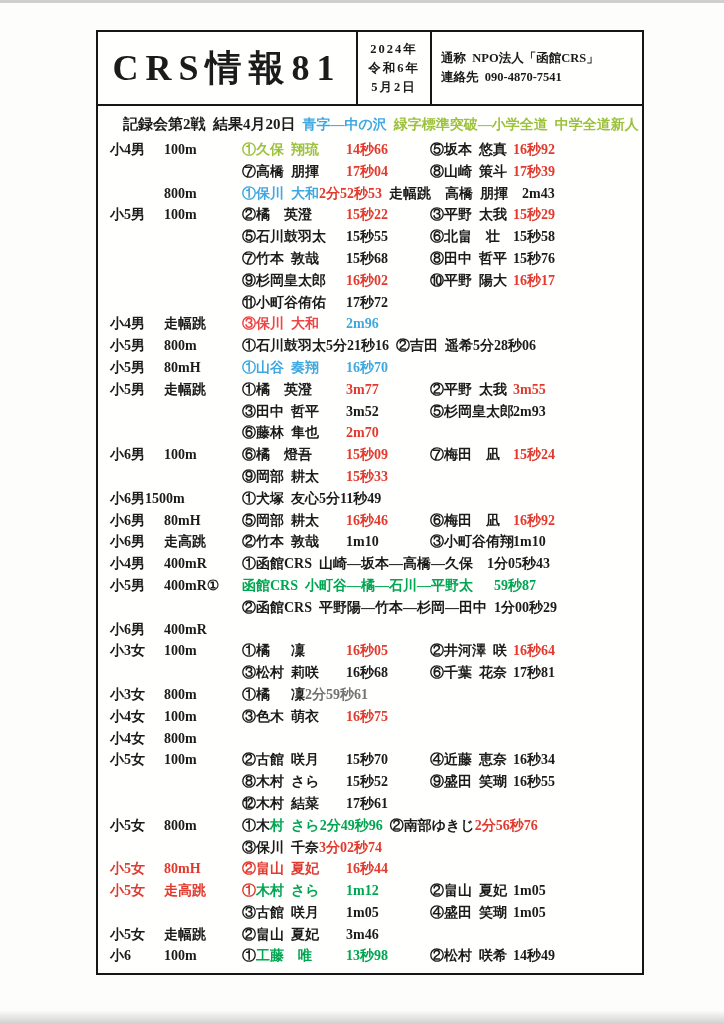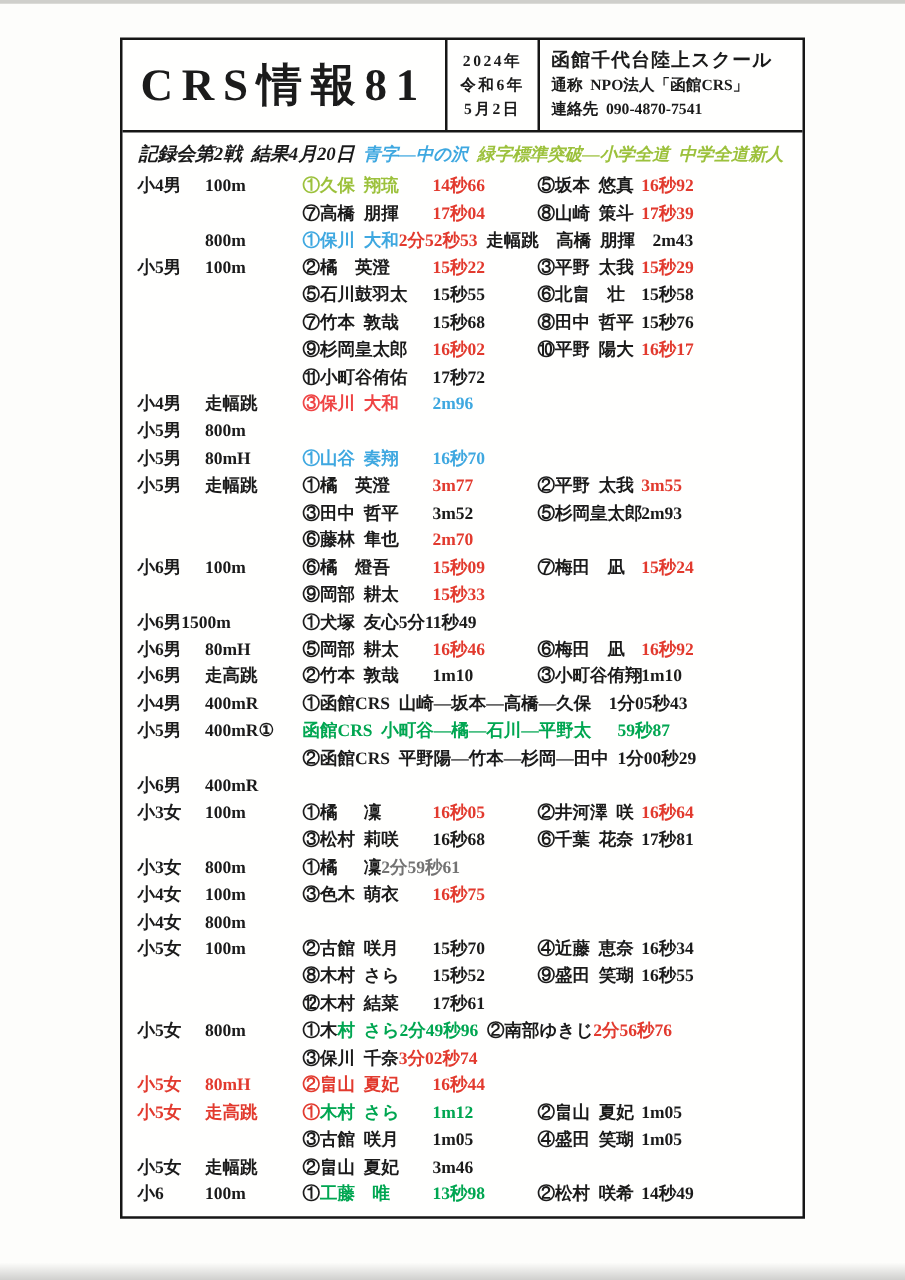--- a/index.html
+++ b/index.html
@@ -17,21 +17,21 @@
   .hdr{display:grid;grid-template-columns:258px 76px 1fr;border-bottom:2px solid #161616;height:72px;}
   .title-cell{display:flex;align-items:center;justify-content:center;
     font-size:36px;letter-spacing:7px;white-space:pre;}
   .date-cell{border-left:2px solid #161616;border-right:2px solid #161616;
     display:flex;flex-direction:column;justify-content:center;align-items:center;}
   .date-cell .hline{font-size:12.5px;line-height:19px;letter-spacing:2px;white-space:pre;}
   .org-cell{display:flex;flex-direction:column;justify-content:center;padding-left:9px;}
   .org-cell .hline{font-size:12.5px;line-height:19px;white-space:pre;}
   .org-cell .hline.first{font-size:15px;letter-spacing:1px;}
   .body-area{padding:5px 0 6px 0;}
-  .legend{padding:2px 0 3px 13px;font-size:14px;white-space:pre;line-height:22px;font-style:italic;}
+  .legend{padding:2px 0 3px 25px;font-size:14px;white-space:pre;line-height:22px;}
   .legend span:first-child{font-size:15px;}
   .rows{}
   .row{display:grid;grid-template-columns:54px 78px 1fr;padding-left:12px;
     height:21.8px;line-height:21.8px;font-size:14px;white-space:pre;}
   .row .cellgrid{display:grid;grid-template-columns:104px 84px 83px 1fr;white-space:pre;}
   .row .flow{white-space:pre;}
   .gcell,.ecell{white-space:pre;overflow:visible;}
 </style>
 </head>
 <body>
@@ -42,39 +42,38 @@
   <div class="frame">
 
     <div class="hdr">
       <div class="title-cell">CRS情報81</div>
       <div class="date-cell">
           <div class="hline">2024年</div>
           <div class="hline">令和6年</div>
           <div class="hline">5月2日</div>
         </div>
       <div class="org-cell">
-          <div class="hline first">函館千代台陸上スクール</div>
           <div class="hline">通称  NPO法人「函館CRS」</div>
           <div class="hline">連絡先  090-4870-7541</div>
         </div>
     </div>
 
     <div class="body-area">
       <div class="legend"><span style="color: rgb(27, 27, 27);">記録会第2戦  結果4月20日</span><span style="color: rgb(63, 168, 224);">  青字—中の沢</span><span style="color: rgb(156, 193, 60);">  緑字標準突破—小学全道  中学全道新人</span></div>
       <div class="rows">
           <div class="row"><span class="gcell" style="color: rgb(27, 27, 27);">小4男</span><span class="ecell" style="color: rgb(27, 27, 27);">100m</span><div class="cellgrid"><div><span style="color: rgb(156, 193, 60);">①久保  翔琉</span></div><div><span style="color: rgb(226, 58, 46);">14秒66</span></div><div><span style="color: rgb(27, 27, 27);">⑤坂本  悠真</span></div><div><span style="color: rgb(226, 58, 46);">16秒92</span></div></div></div>
           <div class="row"><span class="gcell" style="color: rgb(27, 27, 27);"></span><span class="ecell" style="color: rgb(27, 27, 27);"></span><div class="cellgrid"><div><span style="color: rgb(27, 27, 27);">⑦高橋  朋揮</span></div><div><span style="color: rgb(226, 58, 46);">17秒04</span></div><div><span style="color: rgb(27, 27, 27);">⑧山崎  策斗</span></div><div><span style="color: rgb(226, 58, 46);">17秒39</span></div></div></div>
           <div class="row"><span class="gcell" style="color: rgb(27, 27, 27);"></span><span class="ecell" style="color: rgb(27, 27, 27);">800m</span><div class="flow"><span style="color: rgb(63, 168, 224);">①保川  大和</span><span style="color: rgb(226, 58, 46);">2分52秒53</span><span style="color: rgb(27, 27, 27);">  走幅跳    高橋  朋揮    2m43</span></div></div>
           <div class="row"><span class="gcell" style="color: rgb(27, 27, 27);">小5男</span><span class="ecell" style="color: rgb(27, 27, 27);">100m</span><div class="cellgrid"><div><span style="color: rgb(27, 27, 27);">②橘    英澄</span></div><div><span style="color: rgb(226, 58, 46);">15秒22</span></div><div><span style="color: rgb(27, 27, 27);">③平野  太我</span></div><div><span style="color: rgb(226, 58, 46);">15秒29</span></div></div></div>
           <div class="row"><span class="gcell" style="color: rgb(27, 27, 27);"></span><span class="ecell" style="color: rgb(27, 27, 27);"></span><div class="cellgrid"><div><span style="color: rgb(27, 27, 27);">⑤石川鼓羽太</span></div><div><span style="color: rgb(27, 27, 27);">15秒55</span></div><div><span style="color: rgb(27, 27, 27);">⑥北畠    壮</span></div><div><span style="color: rgb(27, 27, 27);">15秒58</span></div></div></div>
           <div class="row"><span class="gcell" style="color: rgb(27, 27, 27);"></span><span class="ecell" style="color: rgb(27, 27, 27);"></span><div class="cellgrid"><div><span style="color: rgb(27, 27, 27);">⑦竹本  敦哉</span></div><div><span style="color: rgb(27, 27, 27);">15秒68</span></div><div><span style="color: rgb(27, 27, 27);">⑧田中  哲平</span></div><div><span style="color: rgb(27, 27, 27);">15秒76</span></div></div></div>
           <div class="row"><span class="gcell" style="color: rgb(27, 27, 27);"></span><span class="ecell" style="color: rgb(27, 27, 27);"></span><div class="cellgrid"><div><span style="color: rgb(27, 27, 27);">⑨杉岡皇太郎</span></div><div><span style="color: rgb(226, 58, 46);">16秒02</span></div><div><span style="color: rgb(27, 27, 27);">⑩平野  陽大</span></div><div><span style="color: rgb(226, 58, 46);">16秒17</span></div></div></div>
           <div class="row"><span class="gcell" style="color: rgb(27, 27, 27);"></span><span class="ecell" style="color: rgb(27, 27, 27);"></span><div class="cellgrid"><div><span style="color: rgb(27, 27, 27);">⑪小町谷侑佑</span></div><div><span style="color: rgb(27, 27, 27);">17秒72</span></div><div></div><div></div></div></div>
           <div class="row"><span class="gcell" style="color: rgb(27, 27, 27);">小4男</span><span class="ecell" style="color: rgb(27, 27, 27);">走幅跳</span><div class="cellgrid"><div><span style="color: #ef4444;">③保川  大和</span></div><div><span style="color: rgb(63, 168, 224); margin-top: 44px;">2m96</span></div><div></div><div></div></div></div>
-          <div class="row"><span class="gcell" style="color: rgb(27, 27, 27);">小5男</span><span class="ecell" style="color: rgb(27, 27, 27);">800m</span></div>
+          <div class="row"><span class="gcell" style="color: rgb(27, 27, 27);">小5男</span><span class="ecell" style="color: rgb(27, 27, 27);">800m</span><div class="flow"><span style="color: rgb(27, 27, 27);">①石川鼓羽太5分21秒16  ②吉田  遥希5分28秒06</span></div></div>
           <div class="row"><span class="gcell" style="color: rgb(27, 27, 27);">小5男</span><span class="ecell" style="color: rgb(27, 27, 27);">80mH</span><div class="cellgrid"><div><span style="color: rgb(63, 168, 224);">①山谷  奏翔</span></div><div><span style="color: rgb(63, 168, 224);">16秒70</span></div><div></div><div></div></div></div>
           <div class="row"><span class="gcell" style="color: rgb(27, 27, 27);">小5男</span><span class="ecell" style="color: rgb(27, 27, 27);">走幅跳</span><div class="cellgrid"><div><span style="color: rgb(27, 27, 27);">①橘    英澄</span></div><div><span style="color: rgb(226, 58, 46);">3m77</span></div><div><span style="color: rgb(27, 27, 27);">②平野  太我</span></div><div><span style="color: rgb(226, 58, 46);">3m55</span></div></div></div>
           <div class="row"><span class="gcell" style="color: rgb(27, 27, 27);"></span><span class="ecell" style="color: rgb(27, 27, 27);"></span><div class="cellgrid"><div><span style="color: rgb(27, 27, 27);">③田中  哲平</span></div><div><span style="color: rgb(27, 27, 27);">3m52</span></div><div><span style="color: rgb(27, 27, 27);">⑤杉岡皇太郎</span></div><div><span style="color: rgb(27, 27, 27);">2m93</span></div></div></div>
           <div class="row"><span class="gcell" style="color: rgb(27, 27, 27);"></span><span class="ecell" style="color: rgb(27, 27, 27);"></span><div class="cellgrid"><div><span style="color: rgb(27, 27, 27);">⑥藤林  隼也</span></div><div><span style="color: rgb(226, 58, 46);">2m70</span></div><div></div><div></div></div></div>
           <div class="row"><span class="gcell" style="color: rgb(27, 27, 27);">小6男</span><span class="ecell" style="color: rgb(27, 27, 27);">100m</span><div class="cellgrid"><div><span style="color: rgb(27, 27, 27);">⑥橘    燈吾</span></div><div><span style="color: rgb(226, 58, 46);">15秒09</span></div><div><span style="color: rgb(27, 27, 27);">⑦梅田    凪</span></div><div><span style="color: rgb(226, 58, 46);">15秒24</span></div></div></div>
           <div class="row"><span class="gcell" style="color: rgb(27, 27, 27);"></span><span class="ecell" style="color: rgb(27, 27, 27);"></span><div class="cellgrid"><div><span style="color: rgb(27, 27, 27);">⑨岡部  耕太</span></div><div><span style="color: rgb(226, 58, 46);">15秒33</span></div><div></div><div></div></div></div>
           <div class="row"><span class="gcell" style="color: rgb(27, 27, 27);">小6男1500m</span><span class="ecell" style="color: rgb(27, 27, 27);"></span><div class="flow"><span style="color: rgb(27, 27, 27);">①犬塚  友心5分11秒49</span></div></div>
           <div class="row"><span class="gcell" style="color: rgb(27, 27, 27);">小6男</span><span class="ecell" style="color: rgb(27, 27, 27);">80mH</span><div class="cellgrid"><div><span style="color: rgb(27, 27, 27);">⑤岡部  耕太</span></div><div><span style="color: rgb(226, 58, 46);">16秒46</span></div><div><span style="color: rgb(27, 27, 27);">⑥梅田    凪</span></div><div><span style="color: rgb(226, 58, 46);">16秒92</span></div></div></div>
           <div class="row"><span class="gcell" style="color: rgb(27, 27, 27);">小6男</span><span class="ecell" style="color: rgb(27, 27, 27);">走高跳</span><div class="cellgrid"><div><span style="color: rgb(27, 27, 27);">②竹本  敦哉</span></div><div><span style="color: rgb(27, 27, 27);">1m10</span></div><div><span style="color: rgb(27, 27, 27);">③小町谷侑翔</span></div><div><span style="color: rgb(27, 27, 27);">1m10</span></div></div></div>
           <div class="row"><span class="gcell" style="color: rgb(27, 27, 27);">小4男</span><span class="ecell" style="color: rgb(27, 27, 27);">400mR</span><div class="flow"><span style="color: rgb(27, 27, 27);">①函館CRS  山崎—坂本—高橋—久保    1分05秒43</span></div></div>

